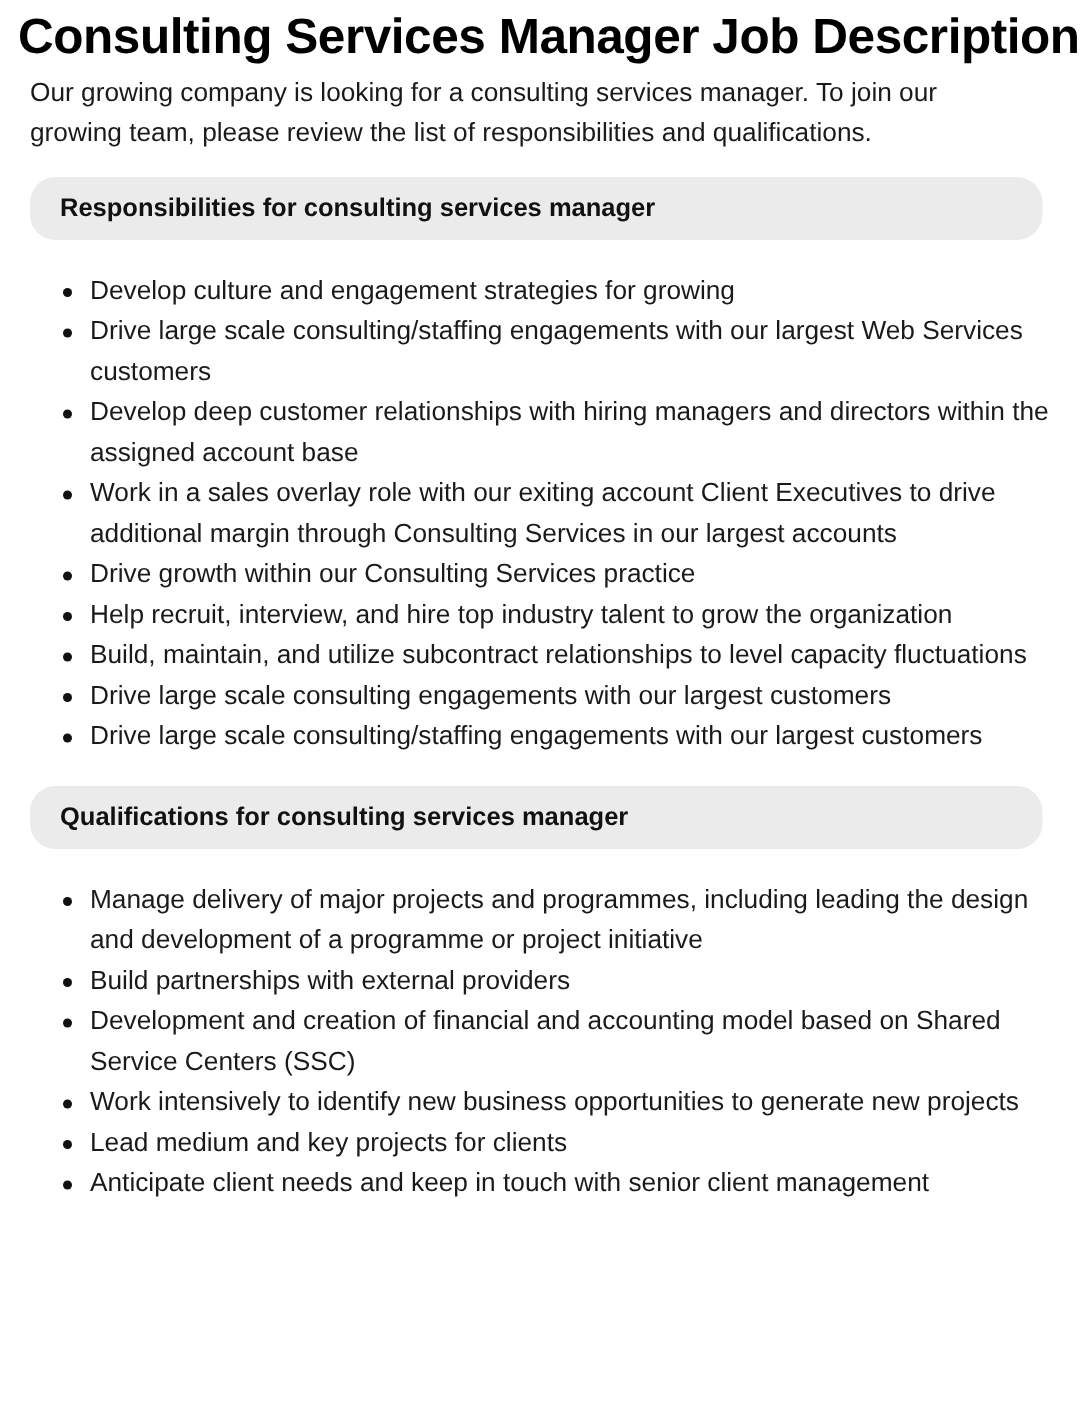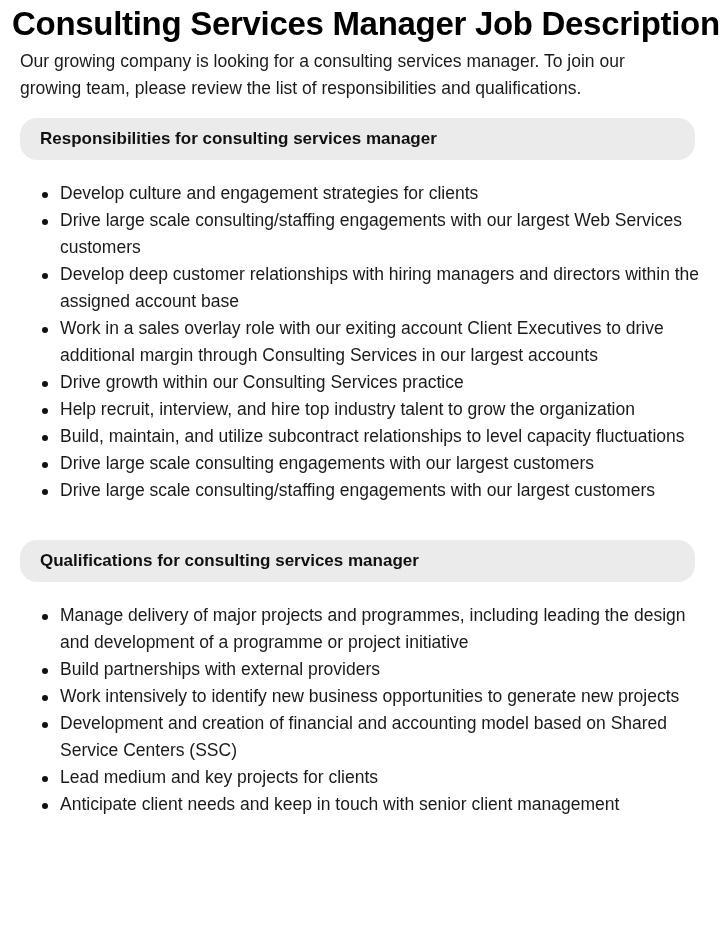--- a/index.html
+++ b/index.html
@@ -37,44 +37,44 @@
       position: relative;
       font-size: 17.5px; line-height: 27px; color: #1a1a1a;
       width: 640px;
     }
     ul.items li::before {
       content: "";
       position: absolute; left: -18px; top: 12px;
       width: 6px; height: 6px; border-radius: 50%;
       background: #111111;
     }
-    .qual-header { margin-top: 36px; }
+    .qual-header { margin-top: 20px; }
   </style>
 </head>
 <body>
 
 <div class="page">
   <h1>Consulting Services Manager Job Description</h1>
   <p class="intro">Our growing company is looking for a consulting services manager. To join our growing team, please review the list of responsibilities and qualifications.</p>
 
   <div class="section-header">Responsibilities for consulting services manager</div>
   <ul class="items">
-    <li>Develop culture and engagement strategies for clients</li>
+    <li>Develop culture and engagement strategies for growing</li>
     <li>Drive large scale consulting/staffing engagements with our largest Web Services customers</li>
     <li>Develop deep customer relationships with hiring managers and directors within the assigned account base</li>
     <li>Work in a sales overlay role with our exiting account Client Executives to drive additional margin through Consulting Services in our largest accounts</li>
     <li>Drive growth within our Consulting Services practice</li>
     <li>Help recruit, interview, and hire top industry talent to grow the organization</li>
     <li>Build, maintain, and utilize subcontract relationships to level capacity fluctuations</li>
     <li>Drive large scale consulting engagements with our largest customers</li>
     <li>Drive large scale consulting/staffing engagements with our largest customers</li>
   </ul>
 
   <div class="section-header qual-header">Qualifications for consulting services manager</div>
   <ul class="items">
     <li>Manage delivery of major projects and programmes, including leading the design and development of a programme or project initiative</li>
     <li>Build partnerships with external providers</li>
+    <li>Development and creation of financial and accounting model based on Shared Service Centers (SSC)</li>
     <li>Work intensively to identify new business opportunities to generate new projects</li>
-    <li>Development and creation of financial and accounting model based on Shared Service Centers (SSC)</li>
     <li>Lead medium and key projects for clients</li>
     <li>Anticipate client needs and keep in touch with senior client management</li>
   </ul>
 </div>
 
 </body></html>

